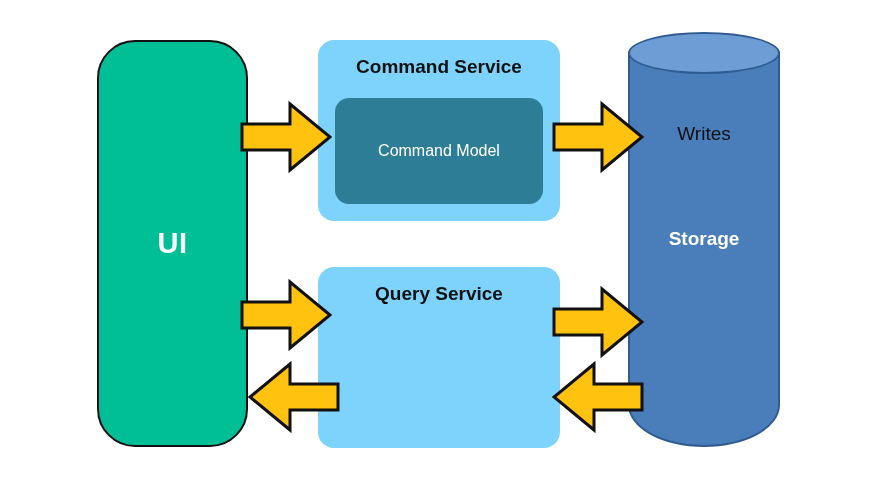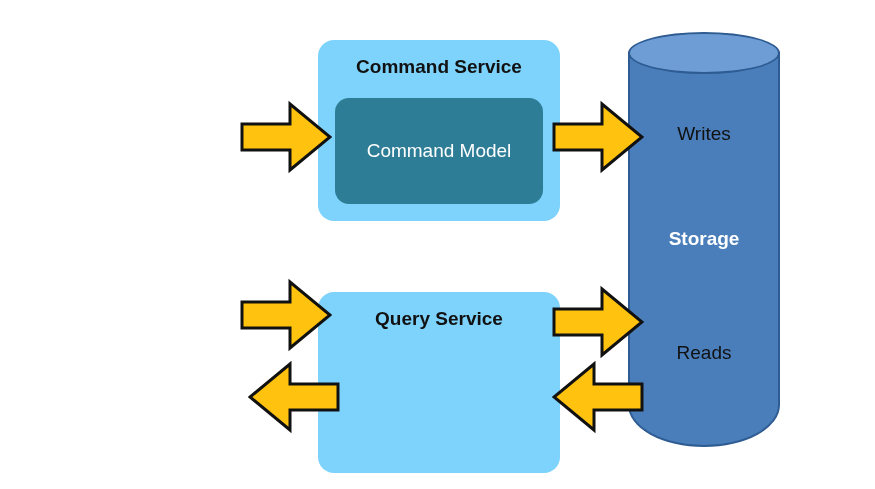--- a/index.html
+++ b/index.html
@@ -51,21 +51,20 @@
     left: 318px;
     top: 40px;
     width: 242px;
     height: 181px;
   }
   .service-query {
     left: 318px;
     top: 267px;
     width: 242px;
     height: 181px;
-    margin-top: 25px;
   }
   .service-title {
     position: absolute;
     left: 0;
     right: 0;
     top: 16px;
     text-align: center;
     color: #111111;
     font-size: 19px;
     font-weight: bold;
@@ -80,21 +79,21 @@
     height: 106px;
     background: #2E7D96;
     border-radius: 14px;
     display: flex;
     align-items: center;
     justify-content: center;
     box-sizing: border-box;
   }
   .model-label {
     color: #ffffff;
-    font-size: 19px;
+    font-size: 16px;
   }
 
   
   .cylinder {
     position: absolute;
     left: 628px;
     top: 32px;
     width: 152px;
     height: 415px;
   }
@@ -153,38 +152,40 @@
   .arrow-ui-to-query    { left: 240px; top: 278px;  width: 92px; height: 74px; }
   .arrow-query-to-db    { left: 552px; top: 285px;  width: 92px; height: 74px; }
   .arrow-db-to-query    { left: 552px; top: 360px;  width: 92px; height: 74px; }
   .arrow-query-to-ui    { left: 248px; top: 360px;  width: 92px; height: 74px; }
 </style>
 </head>
 <body>
 
 <div id="canvas">
 
+  <div class="ui-block">
+    <span class="ui-label">UI</span>
+  </div>
 
   <div class="service service-command">
     <div class="service-title">Command Service</div>
     <div class="model-box">
       <span class="model-label">Command Model</span>
     </div>
   </div>
 
   <div class="service service-query">
     <div class="service-title">Query Service</div>
   </div>
 
   <div class="cylinder">
     <div class="cyl-body"></div>
     <div class="cyl-top"></div>
     <div class="cyl-text cyl-writes">Writes</div>
     <div class="cyl-text cyl-storage">Storage</div>
-    <div class="cyl-text cyl-reads">Reads</div>
   </div>
 
   <div class="arrow arrow-ui-to-command">
     <svg viewBox="0 0 92 74" width="92" height="74">
       <polygon points="2,24 50,24 50,4 90,37 50,70 50,50 2,50" fill="#FFC20E" stroke="#111111" stroke-width="3" stroke-linejoin="miter"></polygon>
     </svg>
   </div>
 
   <div class="arrow arrow-command-to-db">
     <svg viewBox="0 0 92 74" width="92" height="74">

